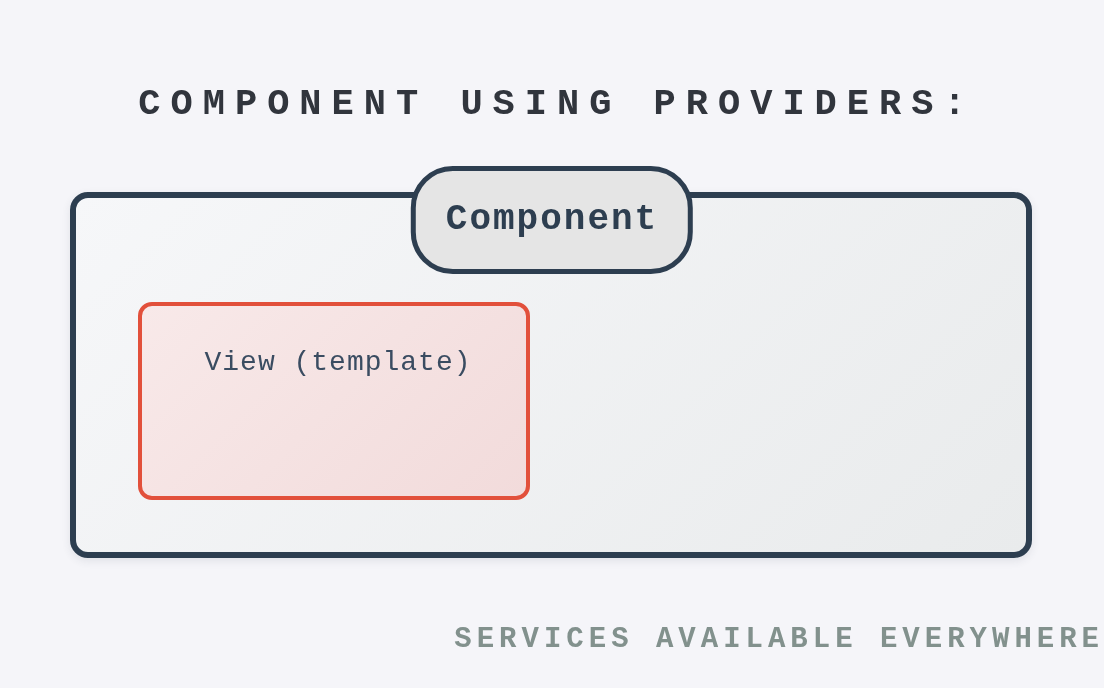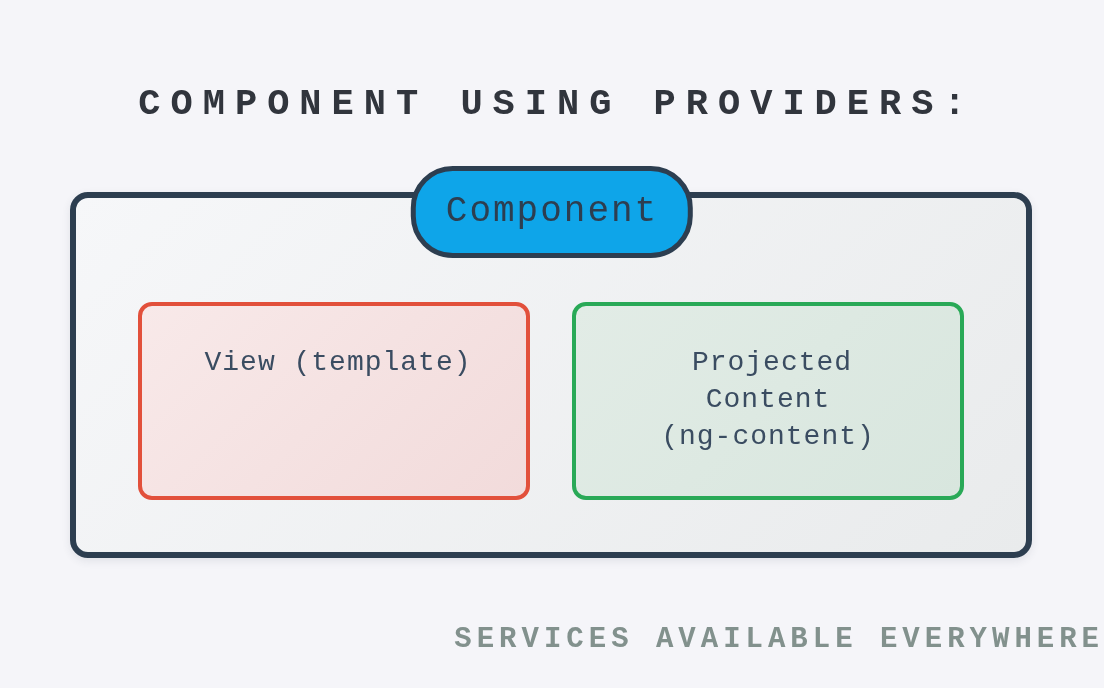--- a/index.html
+++ b/index.html
@@ -18,26 +18,26 @@
   }
   .page-title{
     position:absolute;top:84px;left:0;width:100%;
     text-align:center;
     font-size:37px;font-weight:bold;line-height:40px;
     letter-spacing:10px;text-indent:10px;
     color:var(--title-text);
   }
   .component-pill{
     position:absolute;top:166px;left:50%;transform:translateX(-50%);
-    background:#0ea5e9;
+    background:#e5e5e5;
     border:5px solid var(--dark-slate);
     border-radius:42px;
-    padding:4px 30px;
+    padding:12px 30px;
     line-height:74px;
-    font-size:36px;font-weight:normal;letter-spacing:2px;
+    font-size:36px;font-weight:bold;letter-spacing:2px;
     color:var(--dark-slate);
     z-index:2;
     white-space:nowrap;
   }
   .component-box{
     position:absolute;left:70px;top:192px;width:962px;height:366px;
     border:6px solid var(--dark-slate);
     border-radius:18px;
     background:linear-gradient(135deg,var(--box-fill-a) 0%,var(--box-fill-b) 100%);
     box-shadow:0 3px 8px rgba(45,62,80,0.10);
@@ -78,21 +78,16 @@
 <div class="component-pill">
   <span>Component</span>
 </div>
 
 <div class="component-box">
 
   <div class="inner-box red">
     <span class="label">View (template)</span>
   </div>
 
-  <div class="inner-box green">
-    <span class="label">Projected
-Content
-(ng-content)</span>
-  </div>
 
 </div>
 
 <div class="footer-caption">SERVICES AVAILABLE EVERYWHERE</div>
 
 </body></html>

